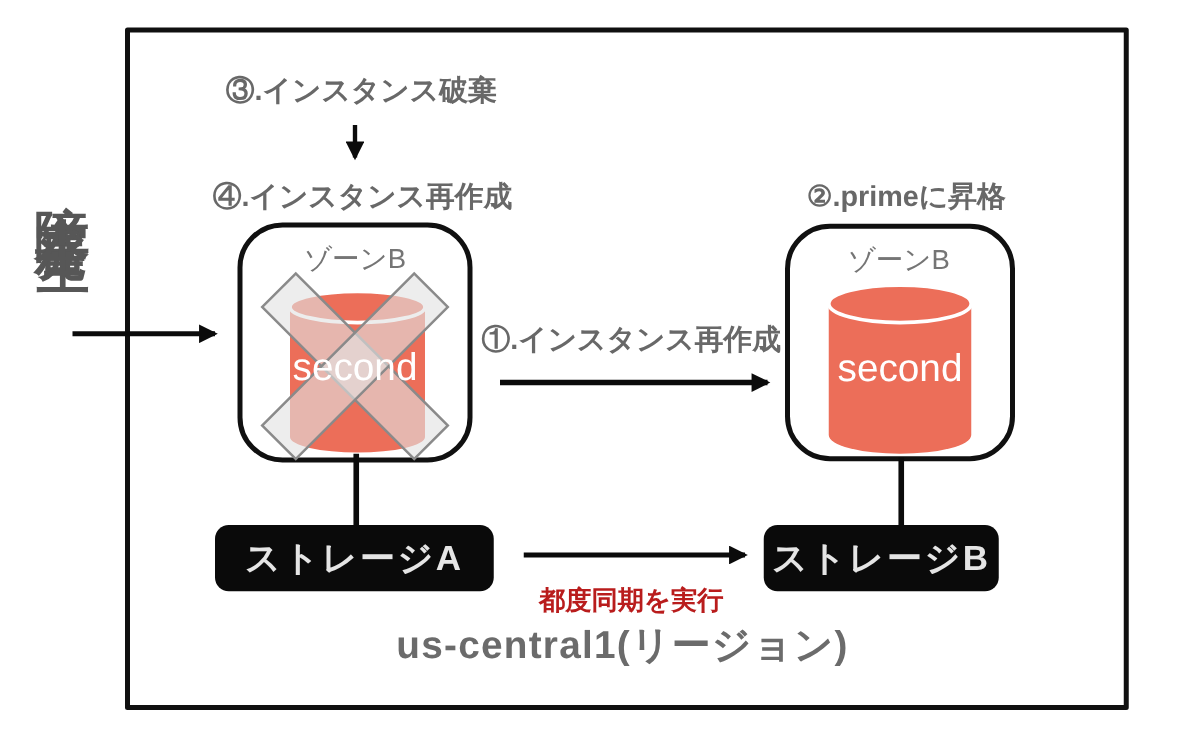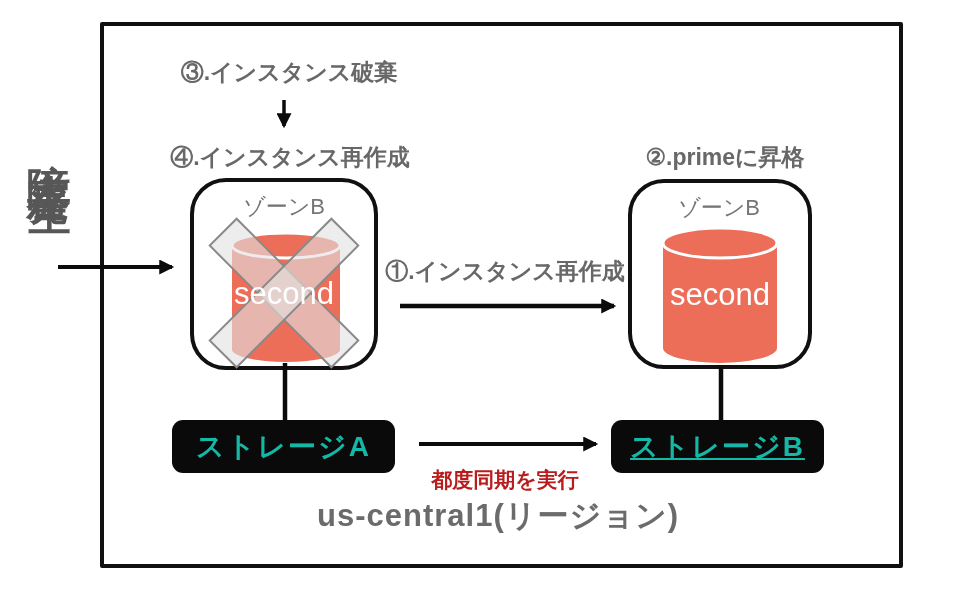--- a/index.html
+++ b/index.html
@@ -41,27 +41,27 @@
   .zone-a { left: 190px; top: 178px; width: 188px; height: 192px; }
   .zone-b { left: 628px; top: 179px; width: 184px; height: 190px; }
 
   
   .storage-box {
     position: absolute;
     top: 420px; height: 53px;
     background: #0a0a0a;
     border-radius: 11px;
     display: flex; align-items: center; justify-content: center;
-    color: #14b8a6;
+    color: #e5e5e5;
     font-size: 28px; font-weight: bold;
     letter-spacing: 2px;
     z-index: 3;
   }
   .storage-a { left: 172px; width: 223px; }
-  .storage-b { left: 611px; width: 213px; text-decoration: underline; }
+  .storage-b { left: 611px; width: 188px; }
 
   
   svg.shapes {
     position: absolute;
     left: 0; top: 0;
     width: 960px; height: 596px;
     pointer-events: none;
     z-index: 2;
   }
 

